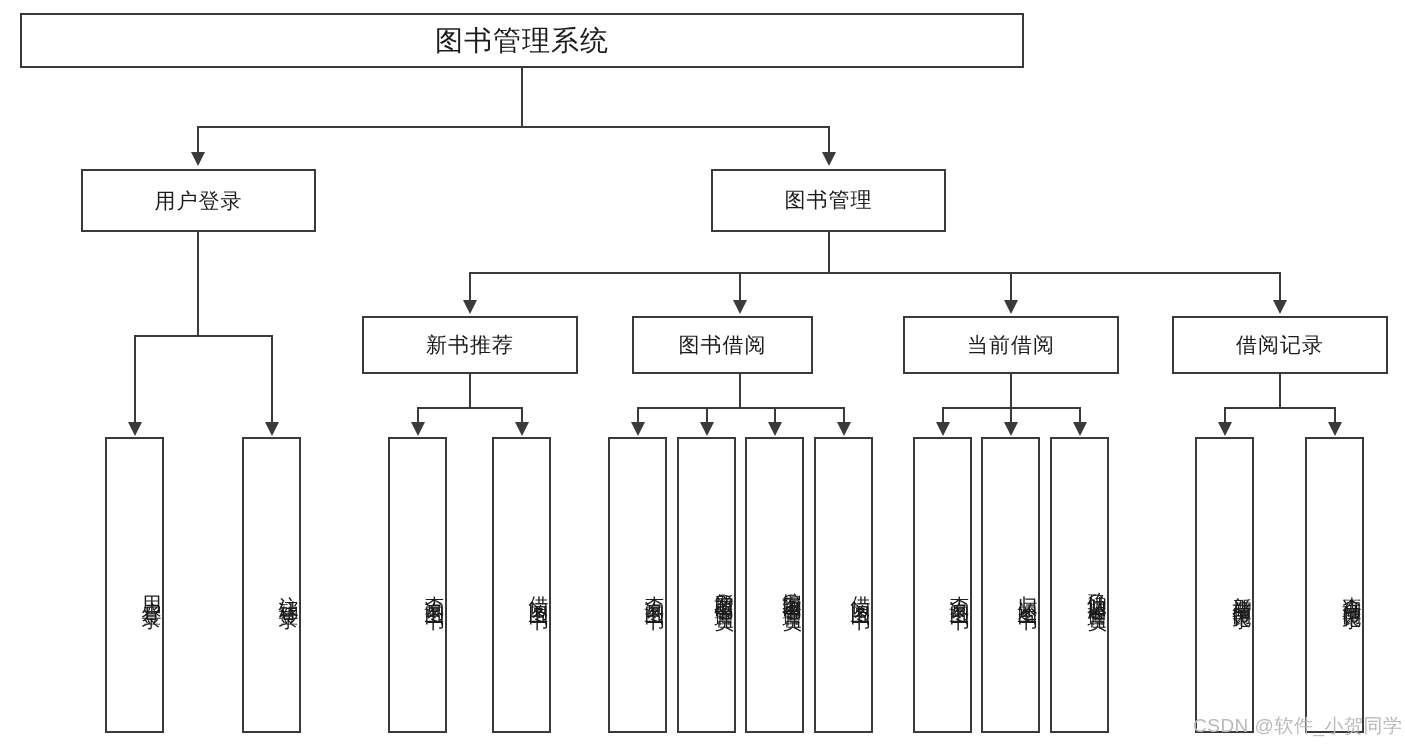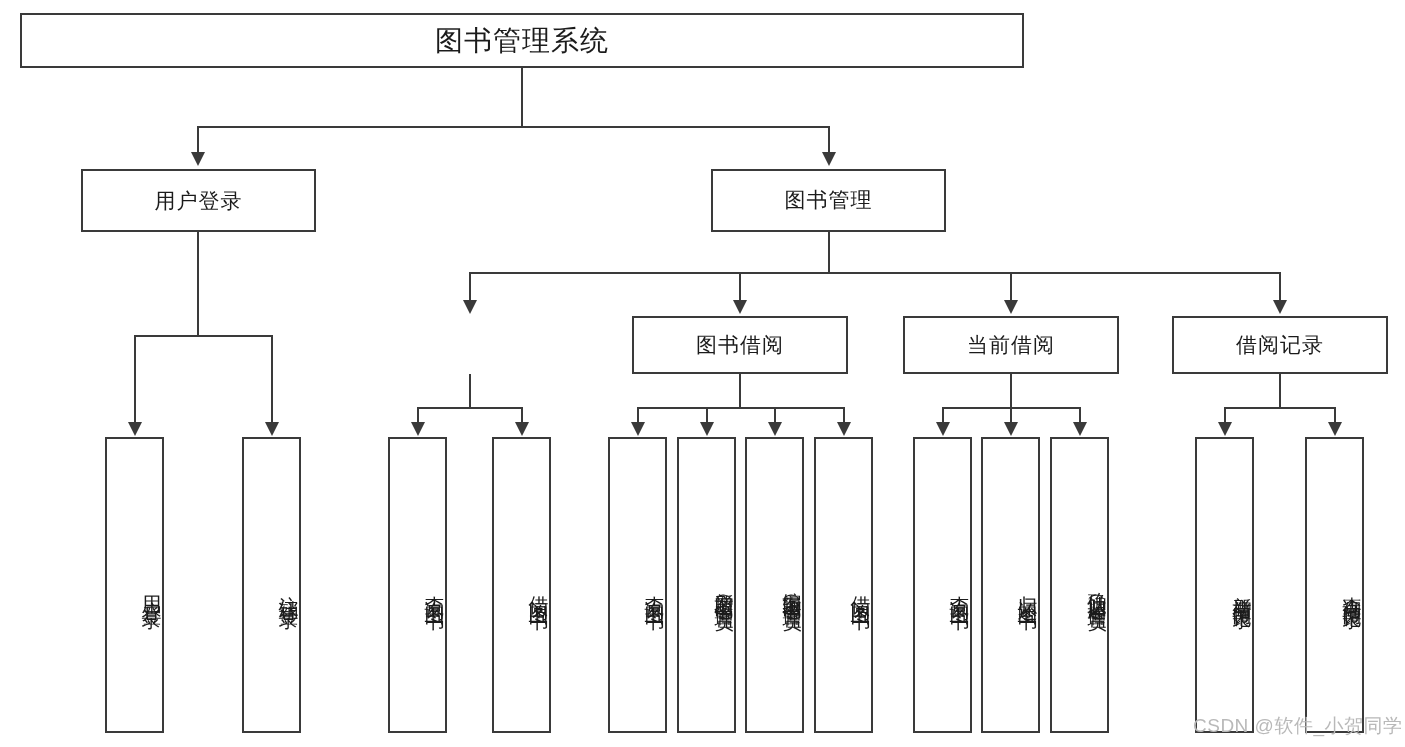--- a/index.html
+++ b/index.html
@@ -113,21 +113,22 @@
 
   <div class="vline" style="left:469px; top:272px; height:28px;"></div>
   <div class="arrow" style="left:463px; top:300px;"></div>
   <div class="vline" style="left:739px; top:272px; height:28px;"></div>
   <div class="arrow" style="left:733px; top:300px;"></div>
   <div class="vline" style="left:1010px; top:272px; height:28px;"></div>
   <div class="arrow" style="left:1004px; top:300px;"></div>
   <div class="vline" style="left:1279px; top:272px; height:28px;"></div>
   <div class="arrow" style="left:1273px; top:300px;"></div>
 
-  <div class="node h" style="left:632px; top:316px; width:216px; height:58px;">图书借阅</div>
+  <div class="node h" style="left:362px; top:316px; width:216px; height:58px;">新书推荐</div>
+  <div class="node h" style="left:632px; top:316px; width:181px; height:58px;">图书借阅</div>
   <div class="node h" style="left:903px; top:316px; width:216px; height:58px;">当前借阅</div>
   <div class="node h" style="left:1172px; top:316px; width:216px; height:58px;">借阅记录</div>
 
   <div class="vline" style="left:469px; top:374px; height:33px;"></div>
   <div class="hline" style="left:417px; top:407px; width:105px;"></div>
   <div class="vline" style="left:417px; top:407px; height:15px;"></div>
   <div class="arrow" style="left:411px; top:422px;"></div>
   <div class="vline" style="left:521px; top:407px; height:15px;"></div>
   <div class="arrow" style="left:515px; top:422px;"></div>
 

